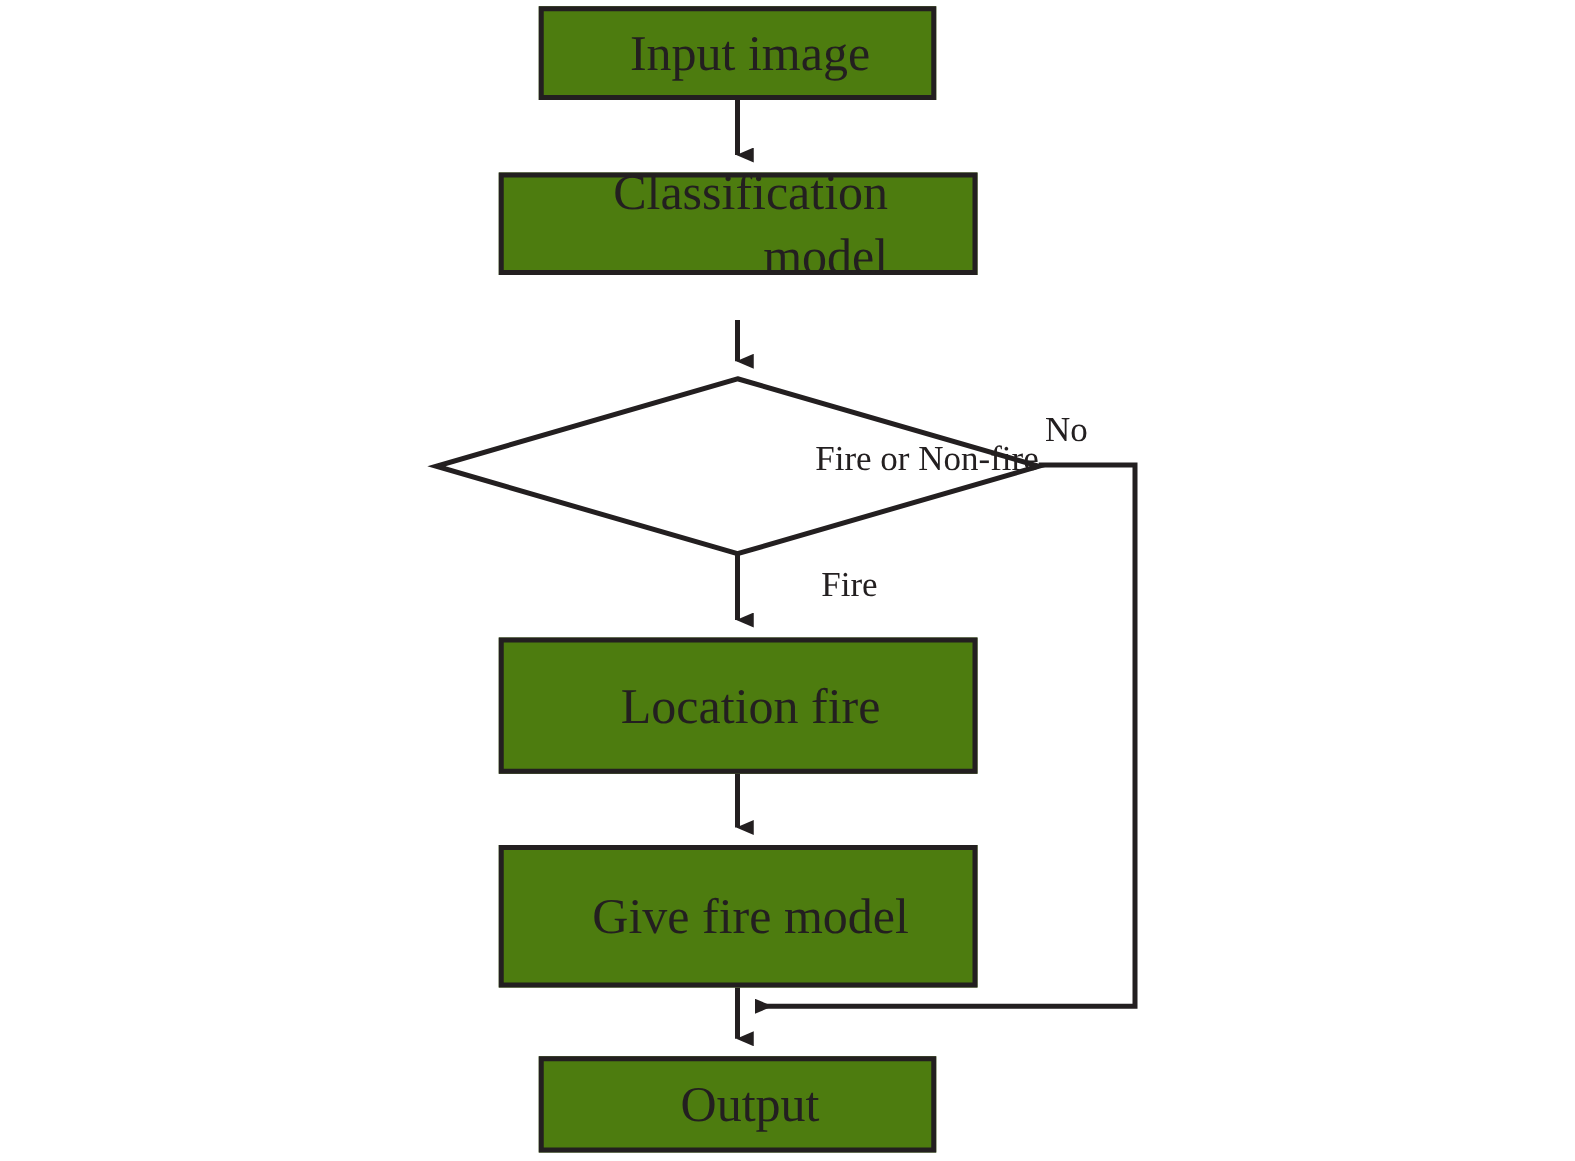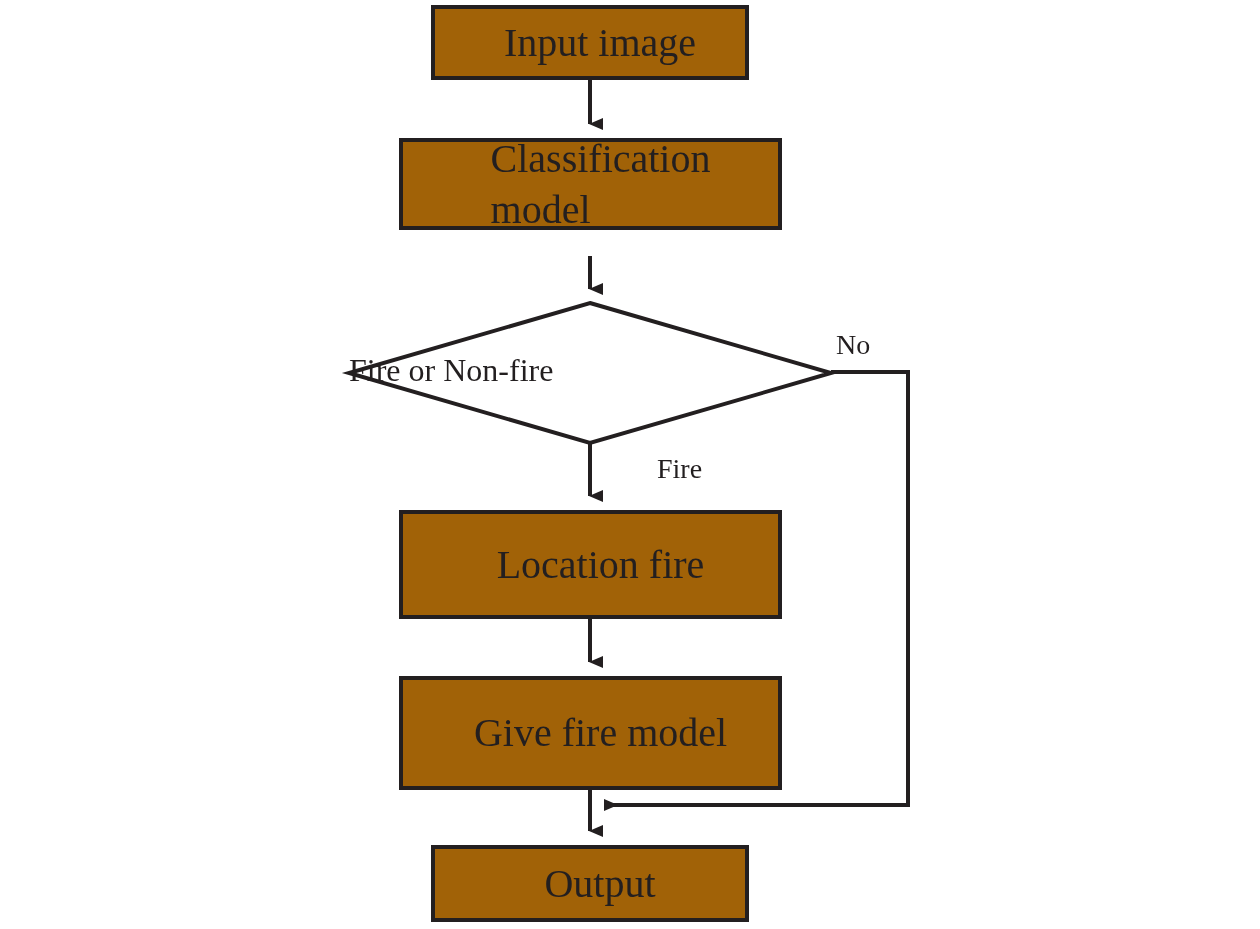--- a/index.html
+++ b/index.html
@@ -23,48 +23,48 @@
     position: absolute;
     left: 0;
     top: 0;
     width: 1260px;
     height: 929px;
   }
   .node-box {
     position: absolute;
     box-sizing: border-box;
     border: 4px solid #231f20;
-    background: #a16207;
+    background: #4d7c0f;
     display: flex;
     align-items: center;
     justify-content: center;
-    text-align: left;
+    text-align: right;
     line-height: 1.18;
     font-size: 40px;
     color: #231f20;
     white-space: pre-line;
     padding-left: 20px;
   }
   .node-box.two-line {
     font-size: 40px;
     line-height: 1.28;
   }
   .edge-label {
     position: absolute;
     font-size: 28px;
     color: #231f20;
     line-height: 1;
     white-space: nowrap;
   }
   .diamond-label {
     position: absolute;
-    font-size: 32px;
+    font-size: 28px;
     color: #231f20;
     white-space: nowrap;
-    text-align: left;
+    text-align: right;
   }
 </style>
 </head>
 <body>
 
 <div id="canvas">
 
   <svg id="flow-svg" viewBox="0 0 1260 929" xmlns="http://www.w3.org/2000/svg">
     <defs>
       <marker id="arrow-down" markerWidth="12" markerHeight="14" refX="6" refY="13" orient="auto" markerUnits="userSpaceOnUse">
@@ -85,21 +85,21 @@
 
     <line x1="590" y1="619" x2="590" y2="662" stroke="#231f20" stroke-width="4" marker-end="url(#arrow-down)"></line>
 
     <line x1="590" y1="790" x2="590" y2="831" stroke="#231f20" stroke-width="4" marker-end="url(#arrow-down)"></line>
 
     <polyline points="831,372 908,372 908,805 605,805" fill="none" stroke="#231f20" stroke-width="4" stroke-linejoin="miter" marker-end="url(#arrow-left)"></polyline>
   </svg>
 
   <div class="node-box" style="left:431px; top:5px; width:318px; height:75px;">Input image</div>
 
-  <div class="node-box two-line" style="left:399px; top:138px; width:383px; height:92px;">Classification
+  <div class="node-box two-line" style="left:399px; top:138px; width:383px; height:82px;">Classification
 model</div>
 
   <div class="diamond-label" style="left:349px; top:352px; width:482px;">Fire or Non-fire</div>
 
   <div class="edge-label" style="left:836px; top:331px;">No</div>
 
   <div class="edge-label" style="left:625px; top:455px;margin-left:32px;">Fire</div>
 
   <div class="node-box" style="left:399px; top:510px; width:383px; height:109px;">Location fire</div>
 

